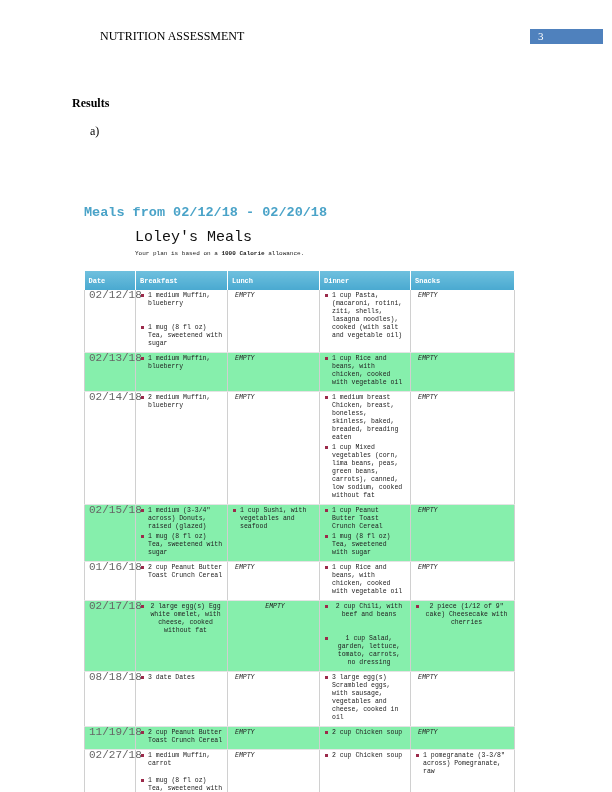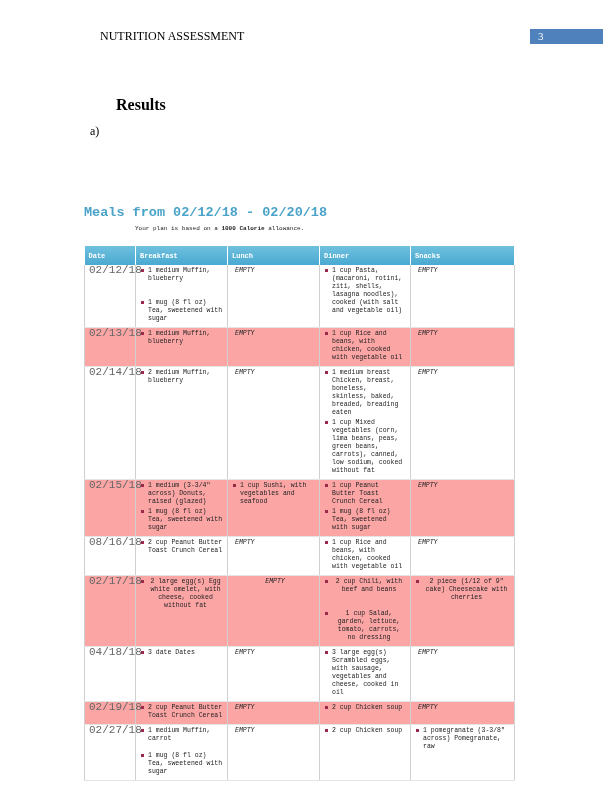--- a/index.html
+++ b/index.html
@@ -10,21 +10,21 @@
     .header-title {
       position: absolute; left: 100px; top: 29px; font-size: 12px; letter-spacing: 0;
       font-family: "Liberation Serif", serif;
     }
     .page-num {
       position: absolute; left: 530px; top: 29px; width: 73px; height: 15px;
       background: #4f81bd; color: #fff; font-size: 11px; line-height: 15px;
       padding-left: 8px; box-sizing: border-box; font-family: "Liberation Serif", serif;
     }
     .section-heading {
-      position: absolute; left: 72px; top: 96px; font-size: 16px; font-weight: bold; margin-left: 44px;
+      position: absolute; left: 72px; top: 96px; font-size: 12px; font-weight: bold;
     }
     .list-marker {
       position: absolute; left: 90px; top: 124px; font-size: 12px;
     }
     .figure {
       position: absolute; left: 84px; top: 204px; width: 430px;
       font-family: Liberation Mono, monospace;
     }
     .meals-title {
       color: #4aa3c8; font-weight: bold; font-size: 13.5px; margin: 0; line-height: 18px;
@@ -43,41 +43,42 @@
     table.meals th {
       background: linear-gradient(#6fc0de, #4aa9d0); color: #fff; text-align: left;
       font-weight: bold; font-size: 7px; height: 19px; padding: 0 4px;
       border-right: 1px solid #ffffff;
     }
     table.meals td {
       vertical-align: top; padding: 2px 4px 2px 4px; border-right: 1px solid #d0d0d0;
       border-bottom: 1px solid #e4e4e4; line-height: 8px;
     }
     table.meals td:first-child { border-left: 1px solid #d0d0d0; }
-    table.meals tr.shaded td { background: #fca5a5; }
+    table.meals tr.shaded td { background: #86efac; }
     .date-cell { font-size: 11px; color: #666; line-height: 13px; padding-top: 1px !important; }
     .item { position: relative; padding-left: 8px; margin-bottom: 2px; }
     .item::before {
       content: ""; position: absolute; left: 1px; top: 2px; width: 3px; height: 3px; background: #9b2a4a;
     }
     .empty { font-style: italic; padding-left: 3px; }
     .gap { height: 14px; }
     .gap-sm { height: 7px; }
   </style>
 </head>
 <body>
 
 <div class="header-title">NUTRITION ASSESSMENT</div>
 <div class="page-num">3</div>
 
 <div class="section-heading">Results</div>
 <div class="list-marker">a)</div>
 
 <div class="figure">
   <div class="meals-title">Meals from 02/12/18 - 02/20/18</div>
+  <div class="plan-name">Loley's Meals</div>
   <div class="plan-note"><span>Your plan is based on a </span><b>1000 Calorie</b><span> allowance.</span></div>
 
   <table class="meals">
     <colgroup>
       <col style="width:51px">
         <col style="width:92px">
         <col style="width:92px">
         <col style="width:91px">
         <col style="width:104px">
     </colgroup>
@@ -150,21 +151,21 @@
           </td>
           <td>
             <div class="item">1 cup Peanut Butter Toast Crunch Cereal</div>
             <div class="item">1 mug (8 fl oz) Tea, sweetened with sugar</div>
           </td>
           <td>
             <div class="empty">EMPTY</div>
           </td>
         </tr>
         <tr class="" style="height: 30px;">
-          <td class="date-cell">08/16/18</td>
+          <td class="date-cell">01/16/18</td>
           <td>
             <div class="item">2 cup Peanut Butter Toast Crunch Cereal</div>
           </td>
           <td>
             <div class="empty">EMPTY</div>
           </td>
           <td>
             <div class="item">1 cup Rice and beans, with chicken, cooked with vegetable oil</div>
           </td>
           <td>
@@ -182,36 +183,36 @@
           <td>
             <div class="item">2 cup Chili, with beef and beans</div>
             <div class="gap"></div>
             <div class="item">1 cup Salad, garden, lettuce, tomato, carrots, no dressing</div>
           </td>
           <td>
             <div class="item">2 piece (1/12 of 9" cake) Cheesecake with cherries</div>
           </td>
         </tr>
         <tr class="" style="height: 40px;">
-          <td class="date-cell">04/18/18</td>
+          <td class="date-cell">08/18/18</td>
           <td>
             <div class="item">3 date Dates</div>
           </td>
           <td>
             <div class="empty">EMPTY</div>
           </td>
           <td>
             <div class="item">3 large egg(s) Scrambled eggs, with sausage, vegetables and cheese, cooked in oil</div>
           </td>
           <td>
             <div class="empty">EMPTY</div>
           </td>
         </tr>
         <tr class="shaded" style="height: 18px;">
-          <td class="date-cell">02/19/18</td>
+          <td class="date-cell">11/19/18</td>
           <td>
             <div class="item">2 cup Peanut Butter Toast Crunch Cereal</div>
           </td>
           <td>
             <div class="empty">EMPTY</div>
           </td>
           <td>
             <div class="item">2 cup Chicken soup</div>
           </td>
           <td>

